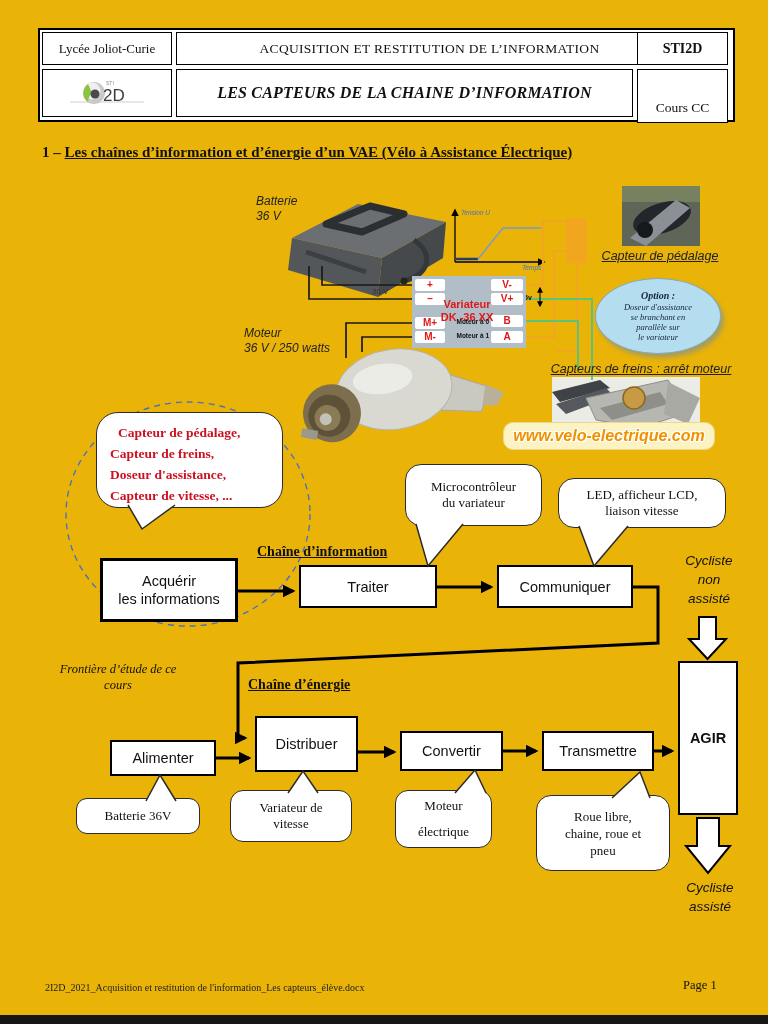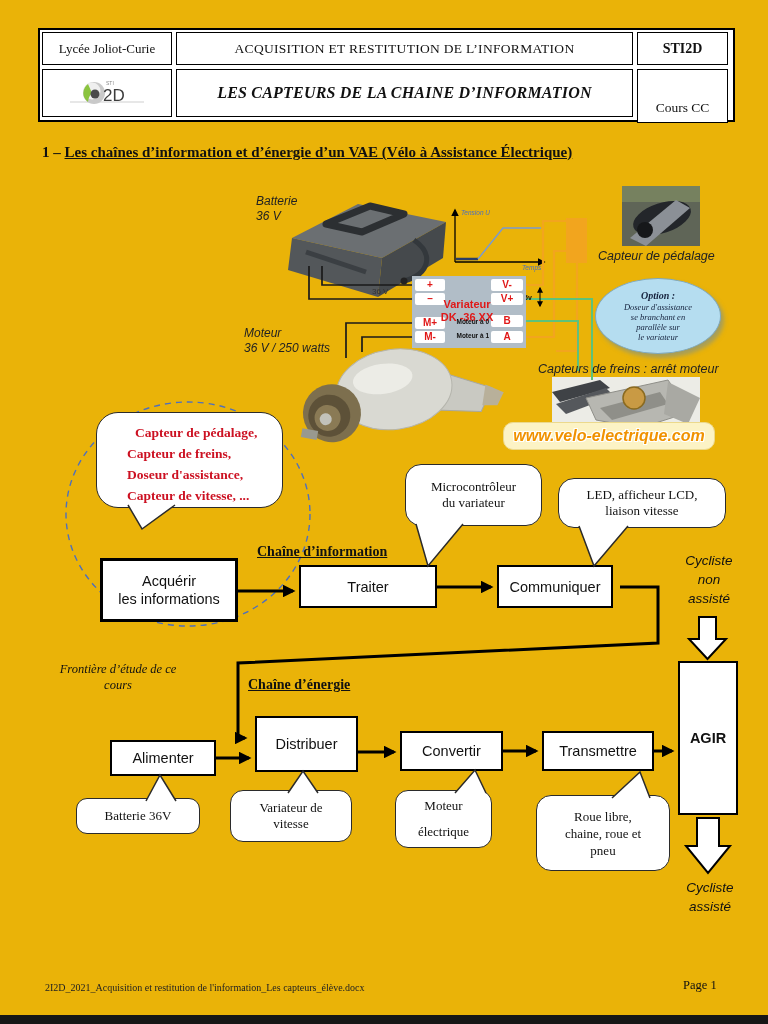--- a/index.html
+++ b/index.html
@@ -4,30 +4,30 @@
 <style>
   html,body{margin:0;padding:0;background:#fff;}
   .page{position:relative;width:768px;height:1024px;background:#eab308;overflow:hidden;
         font-family:"Liberation Serif",serif;color:#111;}
   .abs{position:absolute;}
   svg{display:block;}
   
   .htable{left:38px;top:28px;width:693px;height:90px;border:2px solid #000;background:#fff;}
   .hcell{position:absolute;border:1.5px solid #000;background:#fff;display:flex;align-items:center;justify-content:center;text-align:center;}
   .hc-school{font-size:13px;}
-  .hc-title{font-size:13.5px;letter-spacing:.3px;}
+  .hc-title{font-size:13.5px;letter-spacing:.3px;padding-left:25px;}
   .hc-prog{font-size:14px;font-weight:bold;}
   .hc-sub{font-size:16px;font-weight:bold;font-style:italic;letter-spacing:.2px;}
   .hc-course{font-size:13.5px;}
   
   .sect{left:42px;top:144px;font-size:15px;font-weight:bold;white-space:nowrap;}
   .sect .u{text-decoration:underline;}
   
   .cap{font-family:"Liberation Sans",sans-serif;font-style:italic;font-size:12px;color:#222;line-height:15px;}
-  .capc{}
+  .capc{text-align:center;text-decoration:underline;}
   
   .vari{left:412px;top:276px;width:114px;height:72px;background:#b1bdc7;}
   .term{position:absolute;background:#fff;border-radius:2px;color:#e01818;font-family:"Liberation Sans",sans-serif;
         font-weight:bold;font-size:10px;line-height:12px;text-align:center;width:30px;height:12px;}
   .term.r{width:32px;}
   .vtitle{position:absolute;left:26px;top:22px;width:58px;text-align:center;color:#e01818;
           font-family:"Liberation Sans",sans-serif;font-weight:bold;font-size:11px;line-height:12.5px;}
   .mlab{position:absolute;width:37px;text-align:right;font-family:"Liberation Sans",sans-serif;
         font-weight:bold;font-size:6.5px;color:#111;line-height:8px;}
   
@@ -37,21 +37,21 @@
           font-style:italic;color:#16233e;}
   .option .t{font-size:10px;font-weight:bold;line-height:12px;}
   .option .l{font-size:8.5px;line-height:10px;}
   
   .site{left:503px;top:422px;width:210px;height:26px;border-radius:10px;background:#fcf3c5;border:1px solid #ecd98c;
         display:flex;align-items:center;justify-content:center;font-family:"Liberation Sans",sans-serif;
         font-weight:bold;font-style:italic;font-size:16px;color:#f09200;
         text-shadow:1px 1px 0 #fff,-1px -1px 0 #fff,1px -1px 0 #fff,-1px 1px 0 #fff;}
   
   .redbubble{left:96px;top:412px;width:187px;height:96px;background:#fff;border:1.6px solid #2b2b2b;border-radius:22px;
-             padding:9px 0 0 30px;box-sizing:border-box;font-weight:bold;font-size:13.5px;line-height:21px;color:#cc1122;}
+             padding:9px 0 0 13px;box-sizing:border-box;font-weight:bold;font-size:13.5px;line-height:21px;color:#cc1122;}
   .redbubble div:first-child{padding-left:8px;}
   
   .fbox{background:#fff;border:2.5px solid #000;display:flex;flex-direction:column;align-items:center;justify-content:center;
         text-align:center;font-family:"Liberation Sans",sans-serif;font-size:14.5px;color:#111;line-height:18px;box-sizing:border-box;}
   .heading{font-size:14px;font-weight:bold;text-decoration:underline;white-space:nowrap;}
   
   .callout{background:#fff;border:1.5px solid #2b2b2b;border-radius:16px;display:flex;flex-direction:column;
            justify-content:center;text-align:center;font-size:13px;line-height:16.5px;color:#111;box-sizing:border-box;}
   .cyc{font-family:"Liberation Sans",sans-serif;font-style:italic;font-size:13.5px;line-height:19px;text-align:center;color:#111;}
   .frontier{font-style:italic;font-size:12.5px;line-height:16px;text-align:center;}
@@ -255,21 +255,21 @@
   <div class="abs heading" style="left:257px;top:544px;z-index:3;">
     <span>Chaîne d’information</span></div>
 
   <div class="abs fbox" style="left:100px;top:558px;width:138px;height:64px;border-width:3px;z-index:3;">
     <div>Acquérir</div>
     <div>les informations</div>
   </div>
   <div class="abs fbox" style="left:299px;top:565px;width:138px;height:43px;z-index:3;">
       <span>Traiter</span>
     </div>
-  <div class="abs fbox" style="left:497px;top:565px;width:116px;height:43px;z-index:3;">
+  <div class="abs fbox" style="left:497px;top:565px;width:136px;height:43px;z-index:3;">
       <span>Communiquer</span>
     </div>
 
   <div class="abs callout" style="left:405px;top:464px;width:137px;height:62px;z-index:3;">
     <div>Microcontrôleur</div>
     <div>du variateur</div>
   </div>
   <div class="abs callout" style="left:558px;top:478px;width:168px;height:50px;z-index:3;">
     <div>LED, afficheur LCD,</div>
     <div>liaison vitesse</div>

